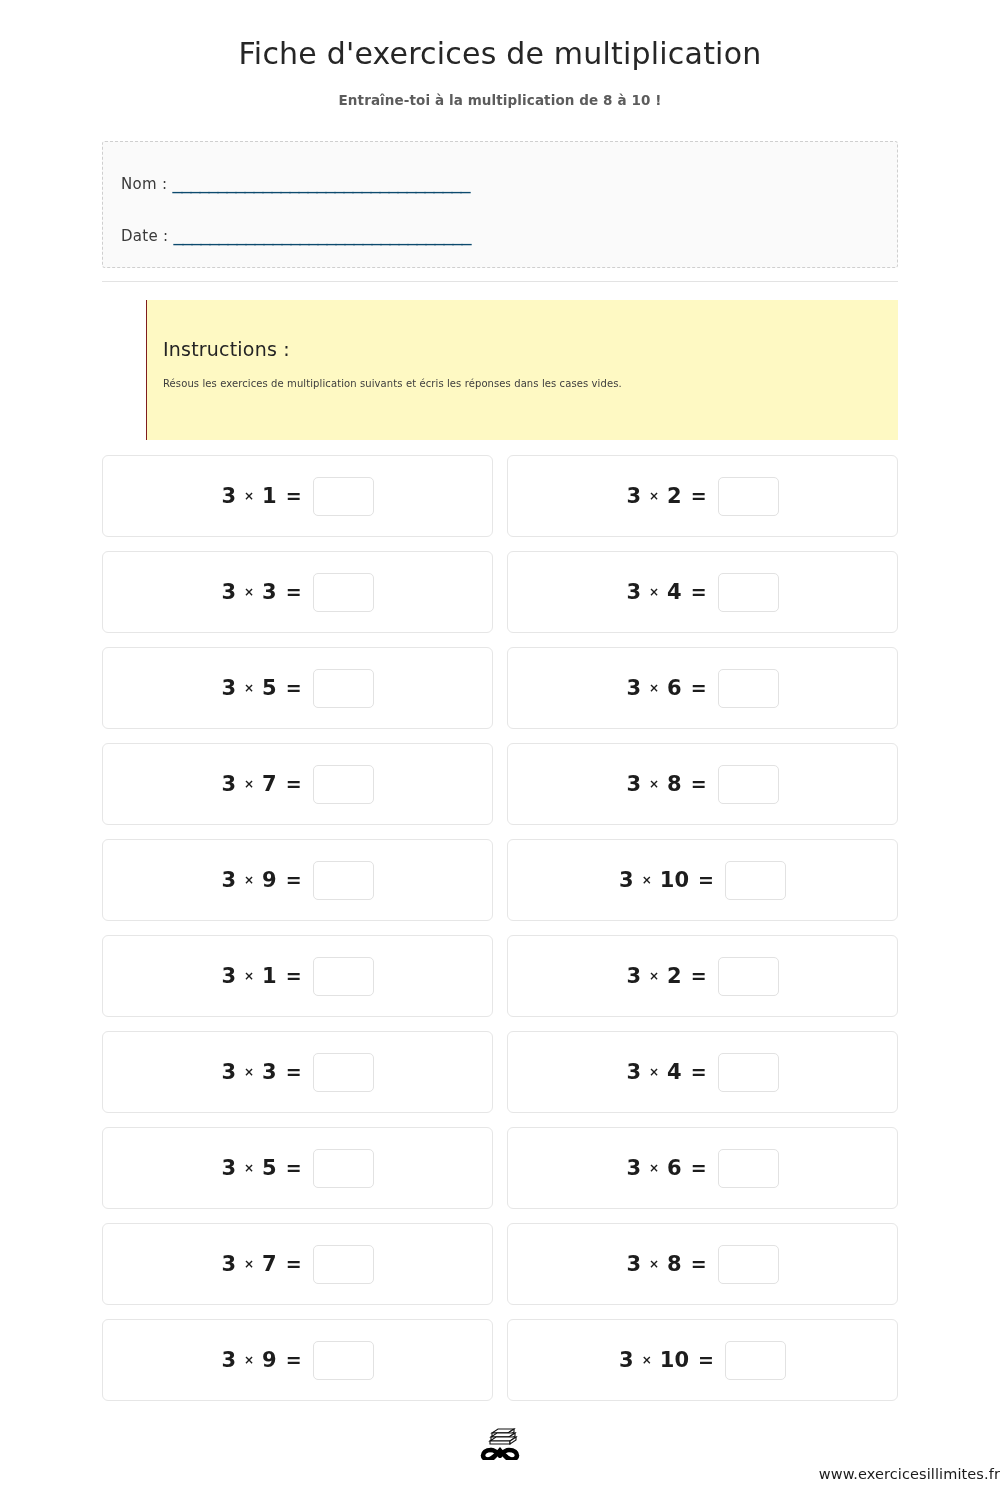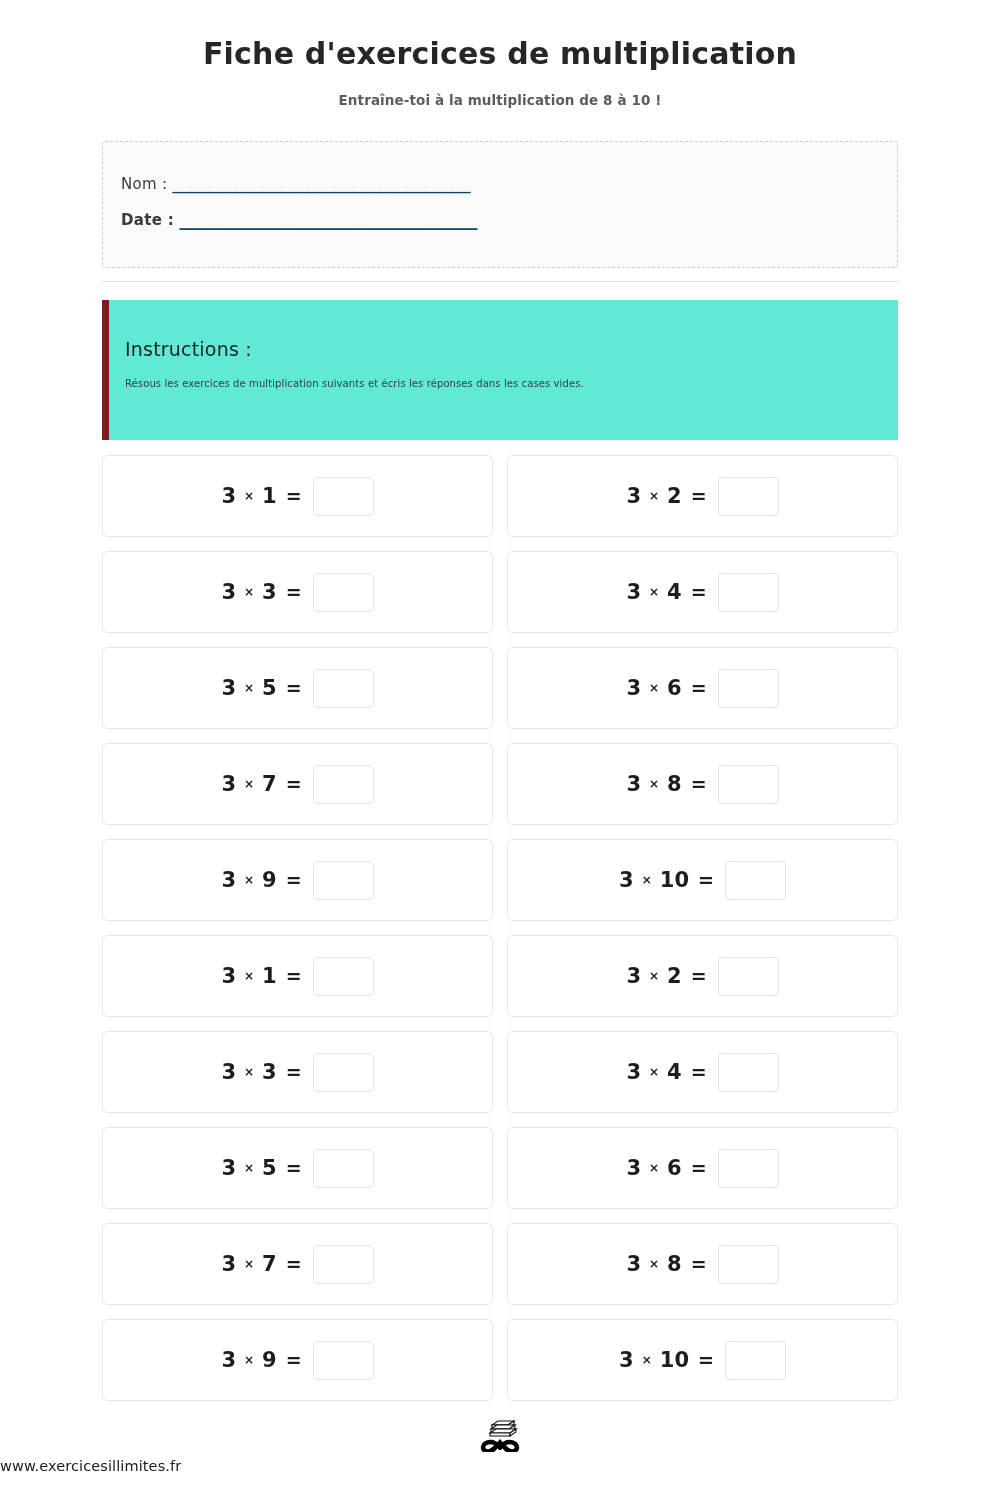--- a/index.html
+++ b/index.html
@@ -20,21 +20,21 @@
     height: 1500px;
     box-sizing: border-box;
     padding: 0 102px;
     position: relative;
   }
 
   
   .title {
     text-align: center;
     font-size: 30px;
-    font-weight: 700;
+    font-weight: 400;
     color: #262626;
     letter-spacing: 0.2px;
     margin: 0;
     padding-top: 36px;
     line-height: 1.2;
   }
   .subtitle {
     text-align: center;
     font-size: 13.5px;
     font-weight: 700;
@@ -54,43 +54,44 @@
     box-sizing: border-box;
     padding: 30px 0 0 18px;
   }
   .idrow {
     font-size: 15px;
     color: #3a3a3a;
     letter-spacing: 0.3px;
     white-space: nowrap;
     line-height: 1;
   }
-  .idrow + .idrow { margin-top: 16px; font-weight: bold; }
+  .idrow + .idrow { margin-top: 32px; }
   .idrow .rule {
     letter-spacing: -1px;
     color: #0c4a6e;
     font-size: 20px;
     text-align: center;
   }
 
   .divider {
     margin-top: 13px;
     height: 1px;
     background: #e3e3e3;
     width: 100%;
   }
 
   
   .instructions {
     margin-top: 18px;
-    background: #5eead4;
-    border-left: 7px solid #7f1d1d;
+    background: #fef9c3;
+    border-left: 1px solid #7f1d1d;
     height: 140px;
     box-sizing: border-box;
     padding: 38px 0 0 16px;
+    margin-left: 44px;
   }
   .instructions h2 {
     margin: 0;
     font-size: 19px;
     font-weight: 400;
     color: #242424;
     letter-spacing: 0.2px;
   }
   .instructions p {
     margin: 0;
@@ -147,22 +148,22 @@
     border-radius: 5px;
     background: #ffffff;
     margin-left: 7px;
   }
 
   
   .footer {
     position: absolute;
     left: 0;
     right: 0;
-    bottom: 26px;
-    text-align: left;
+    bottom: 18px;
+    text-align: right;
   }
   .logo {
     display: block;
     margin: 0 auto;
   }
   .footer-url {
     margin: 6px 0 0 0;
     font-size: 14.5px;
     color: #1b1b1b;
     letter-spacing: 0.1px;

